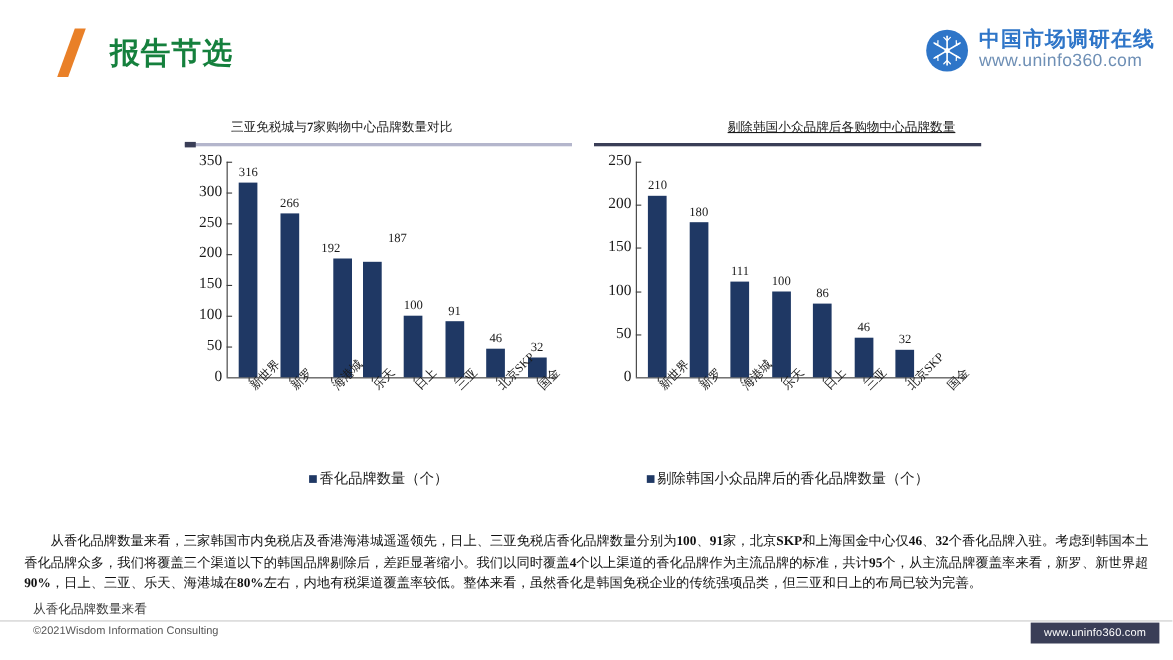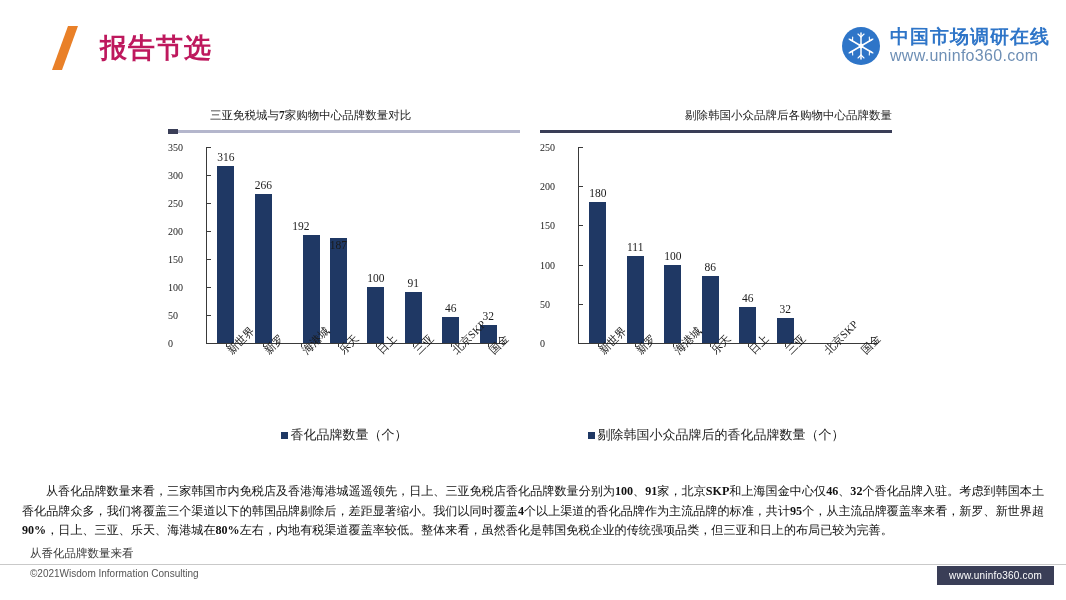--- a/index.html
+++ b/index.html
@@ -16,21 +16,21 @@
   .slash {
     position: absolute; left: 60px; top: 26px;
     width: 10px; height: 44px;
     background: #E98028;
     transform: skewX(-20deg);
   }
   .page-title {
     position: absolute; left: 100px; top: 30px;
     font-family: "DejaVu Sans", "Liberation Sans", sans-serif;
     font-size: 27px; font-weight: bold; letter-spacing: 1px;
-    color: #be185d;
+    color: #15803d;
   }
   .brand { position: absolute; right: 16px; top: 26px; display: flex; align-items: center; gap: 9px; }
   .brand-mark { width: 40px; height: 40px; flex: 0 0 40px; }
   .brand-txt { display: flex; flex-direction: column; line-height: 1.05; }
   .brand-cn {
     font-family: "DejaVu Sans", "Liberation Sans", sans-serif;
     font-size: 19px; font-weight: bold; color: #2E75C8; letter-spacing: 1px;
   }
   .brand-url {
     font-family: "Liberation Sans", "DejaVu Sans", sans-serif;
@@ -40,36 +40,36 @@
   
   .chart-block { position: absolute; top: 108px; }
   .chart-left  { left: 168px; width: 352px; }
   .chart-right { left: 540px; width: 352px; }
 
   .chart-title {
     font-family: "Liberation Serif", "DejaVu Serif", serif;
     font-size: 11.5px; color: #1a1a1a; height: 22px; white-space: nowrap;
   }
   .chart-title.c-left  { text-align: left;  padding-left: 42px; }
-  .chart-title.c-right { text-align: right;  padding-left: 98px; }
+  .chart-title.c-right { text-align: center;  padding-left: 98px; text-decoration: underline; }
   .chart-title b { font-weight: bold; }
 
   .rule { height: 3px; width: 100%; }
   .rule.light { background: #B4B6CC; }
   .rule.dark  { background: #3A3E57; }
   .rule-tick { width: 10px; height: 5px; background: #3A3E57; position: relative; top: -1px; }
 
   .plot-wrap { position: relative; height: 212px; margin-top: 14px; }
 
   .yaxis {
     position: absolute; left: 0; top: 0; width: 34px; height: 196px;
   }
   .ylab {
     position: absolute; right: 0; transform: translateY(-50%);
-    font-size: 10px; color: #1a1a1a; text-align: left; width: 100%;
+    font-size: 14px; color: #1a1a1a; text-align: right; width: 100%;
   }
   .axis-line {
     position: absolute; left: 38px; top: 0; width: 1px; height: 196px; background: #3a3a3a;
   }
   .axis-cap-top {
     position: absolute; left: 38px; top: 0; width: 5px; height: 1px; background: #3a3a3a;
   }
   .ytick {
     position: absolute; left: 38px; width: 5px; height: 1px; background: #3a3a3a;
   }
@@ -211,21 +211,21 @@
             <span class="barval" style="bottom: 151.96px;">266</span>
             <div class="bar" style="height: 148.96px; background: rgb(31, 56, 100);"></div>
             <span class="xtick"></span>
           </div>
           <div class="barcell" style="width: 37.5px; justify-content: flex-end;">
             <span class="barval" style="bottom: 110.52px;">192</span>
             <div class="bar" style="height: 107.52px; background: rgb(31, 56, 100);"></div>
             <span class="xtick"></span>
           </div>
           <div class="barcell" style="width: 37.5px;">
-            <span class="barval" style="bottom: 92px;">187</span>
+            <span class="barval" style="bottom: 120px; margin-left: 23px;">187</span>
             <div class="bar" style="height: 104.72px; background: rgb(31, 56, 100);"></div>
             <span class="xtick"></span>
           </div>
           <div class="barcell" style="width: 37.5px;">
             <span class="barval" style="bottom: 59px;">100</span>
             <div class="bar" style="height: 56px; background: rgb(31, 56, 100);"></div>
             <span class="xtick"></span>
           </div>
           <div class="barcell" style="width: 37.5px;">
             <span class="barval" style="bottom: 53.96px;">91</span>
@@ -277,20 +277,25 @@
           <div class="ylab" style="top: 117.6px;">100</div>
           <div class="ylab" style="top: 78.4px;">150</div>
           <div class="ylab" style="top: 39.2px;">200</div>
           <div class="ylab" style="top: 0px;">250</div>
         </div>
       <div class="axis-cap-top"></div>
       <div class="axis-line"></div>
       <div class="baseline" style="width: 300px;"></div>
       <div class="bars" style="width: 300px;">
           <div class="barcell" style="width: 37.5px;">
+            <span class="barval" style="bottom: 167.64px;">210</span>
+            <div class="bar" style="height: 164.64px; background: rgb(31, 56, 100);"></div>
+            <span class="xtick"></span>
+          </div>
+          <div class="barcell" style="width: 37.5px;">
             <span class="barval" style="bottom: 144.12px; margin-top: 12px;">180</span>
             <div class="bar" style="height: 141.12px; background: rgb(31, 56, 100);"></div>
             <span class="xtick"></span>
           </div>
           <div class="barcell" style="width: 37.5px;">
             <span class="barval" style="bottom: 90.024px;">111</span>
             <div class="bar" style="height: 87.024px; background: rgb(31, 56, 100);"></div>
             <span class="xtick"></span>
           </div>
           <div class="barcell" style="width: 37.5px;">

